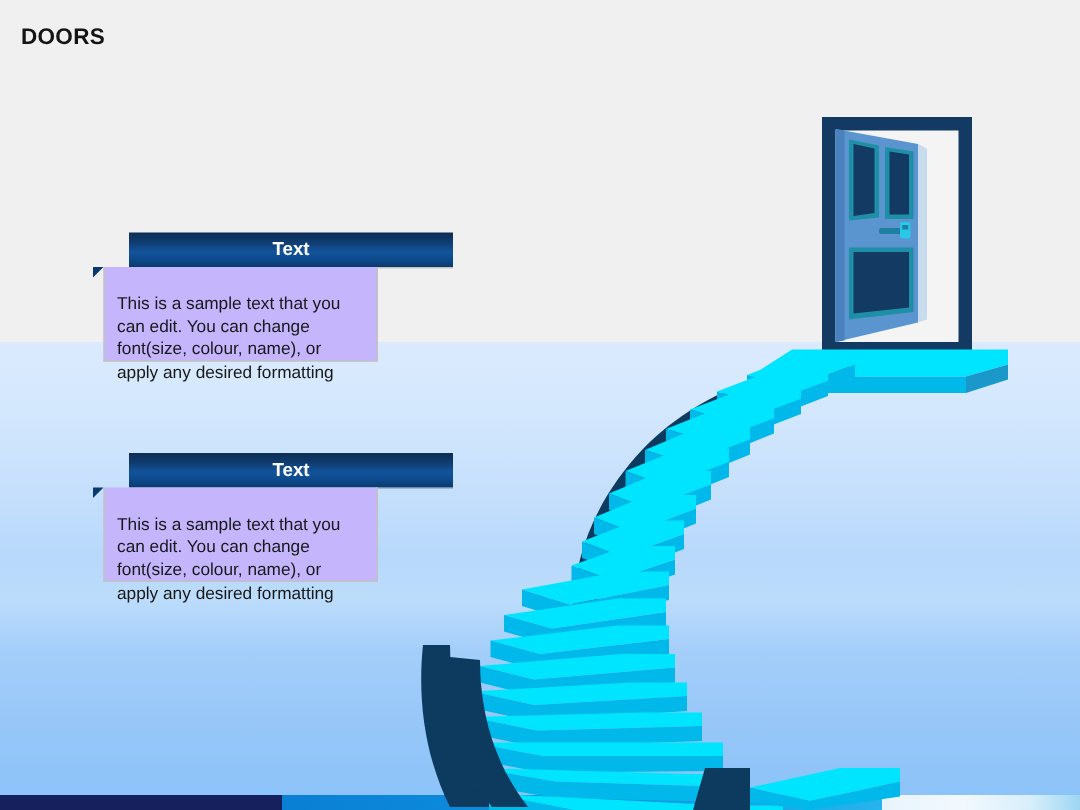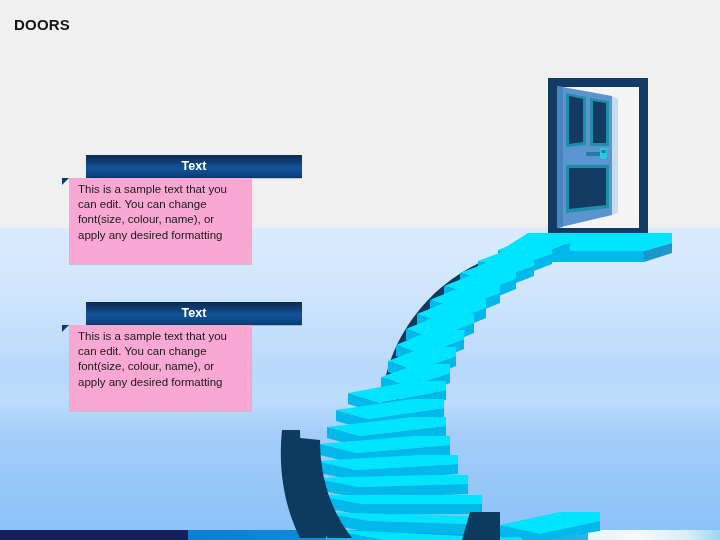--- a/index.html
+++ b/index.html
@@ -115,28 +115,28 @@
     position: absolute;
     left: 0; top: 23px;
     width: 0; height: 0;
     border-left: 7px solid #0a3a6d;
     border-bottom: 7px solid transparent;
   }
   .callout-body {
     position: absolute;
     left: 7px; top: 23px;
     width: 183px;
-    height: 87px;
-    background: #f9a8d4;
+    height: 63px;
+    background: #c4b5fd;
     border: 1px solid #c2c2c2;
     border-top: none;
     color: #181818;
     font-size: 11.5px;
     line-height: 15.2px;
-    padding: 4px 8px 0 8px;
+    padding: 18px 8px 0 8px;
     box-sizing: border-box;
   }
 
   
   .stairs { position: absolute; left: 0; top: 0; }
 </style>
 </head>
 <body>
 
 <div id="slide">

